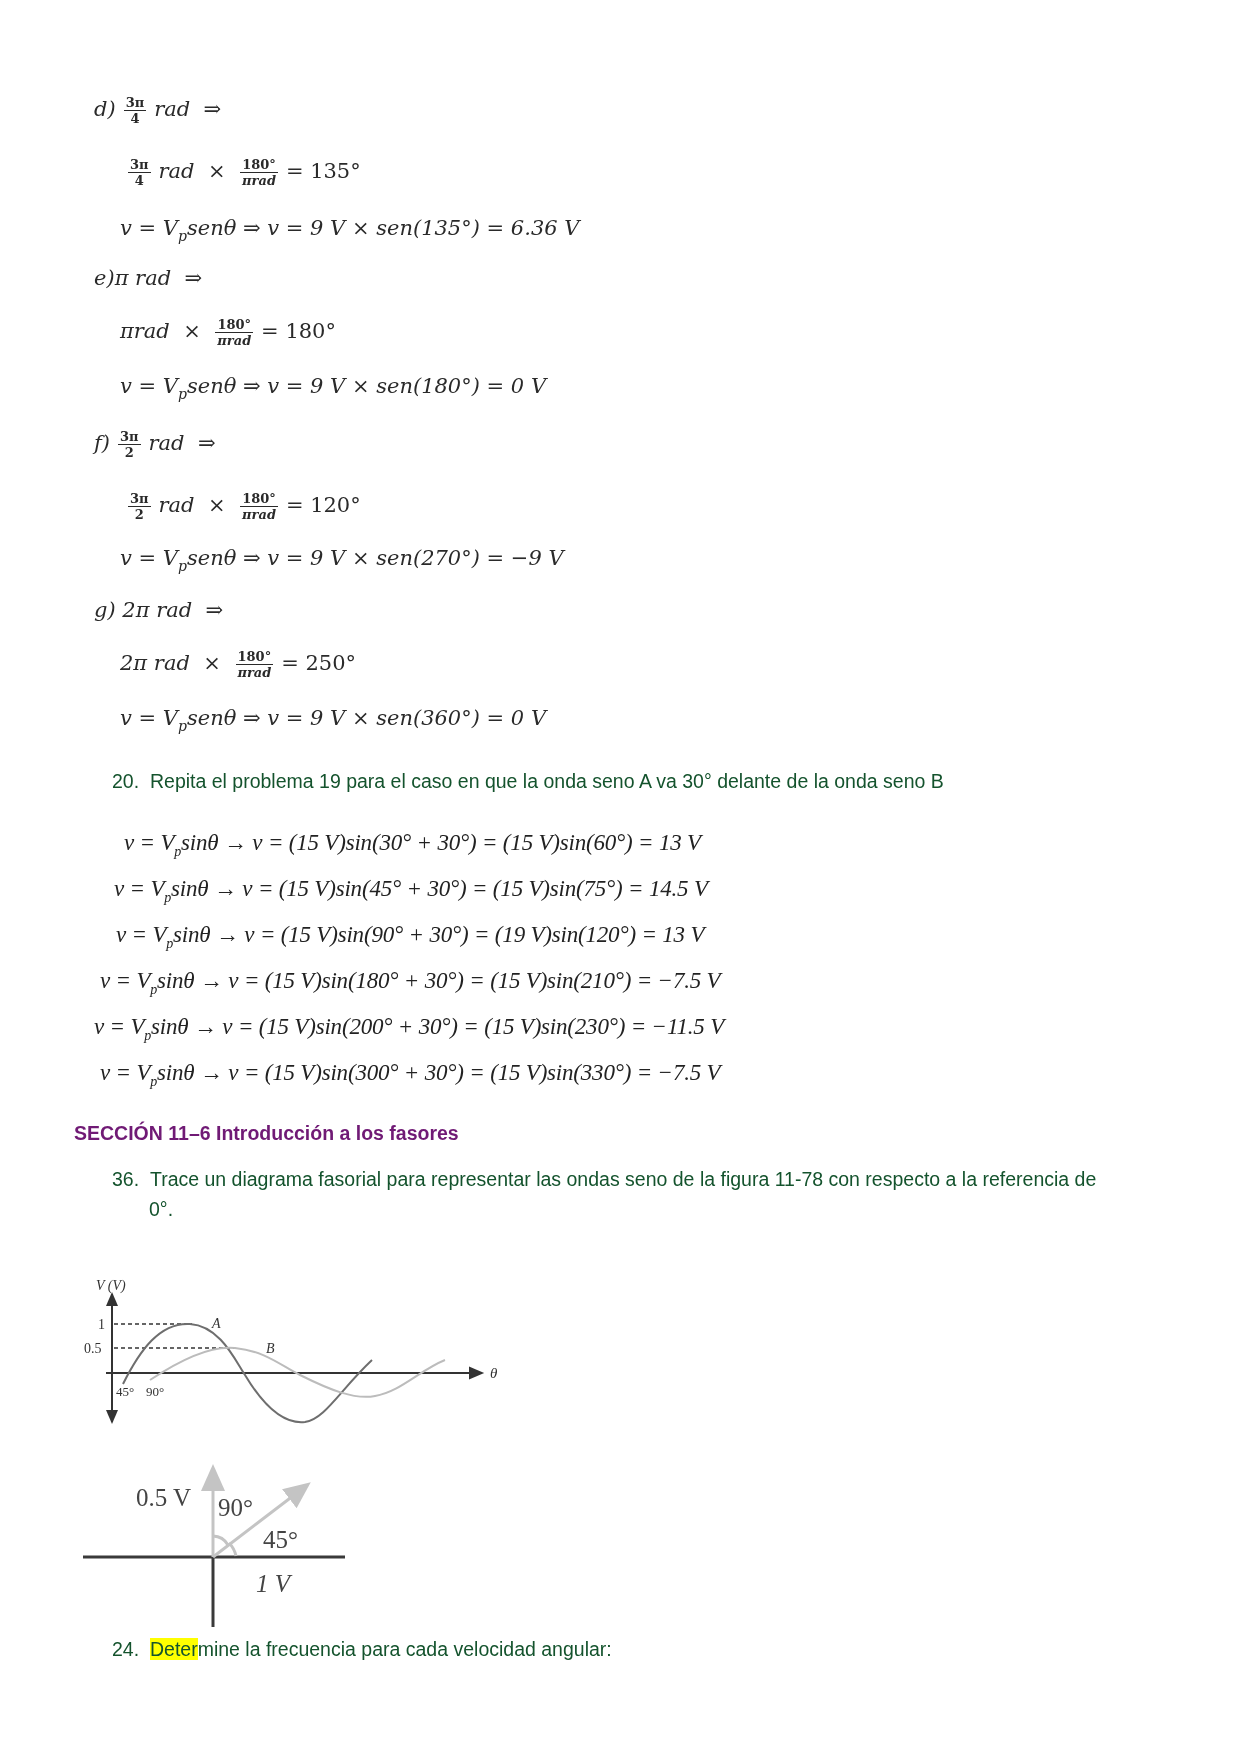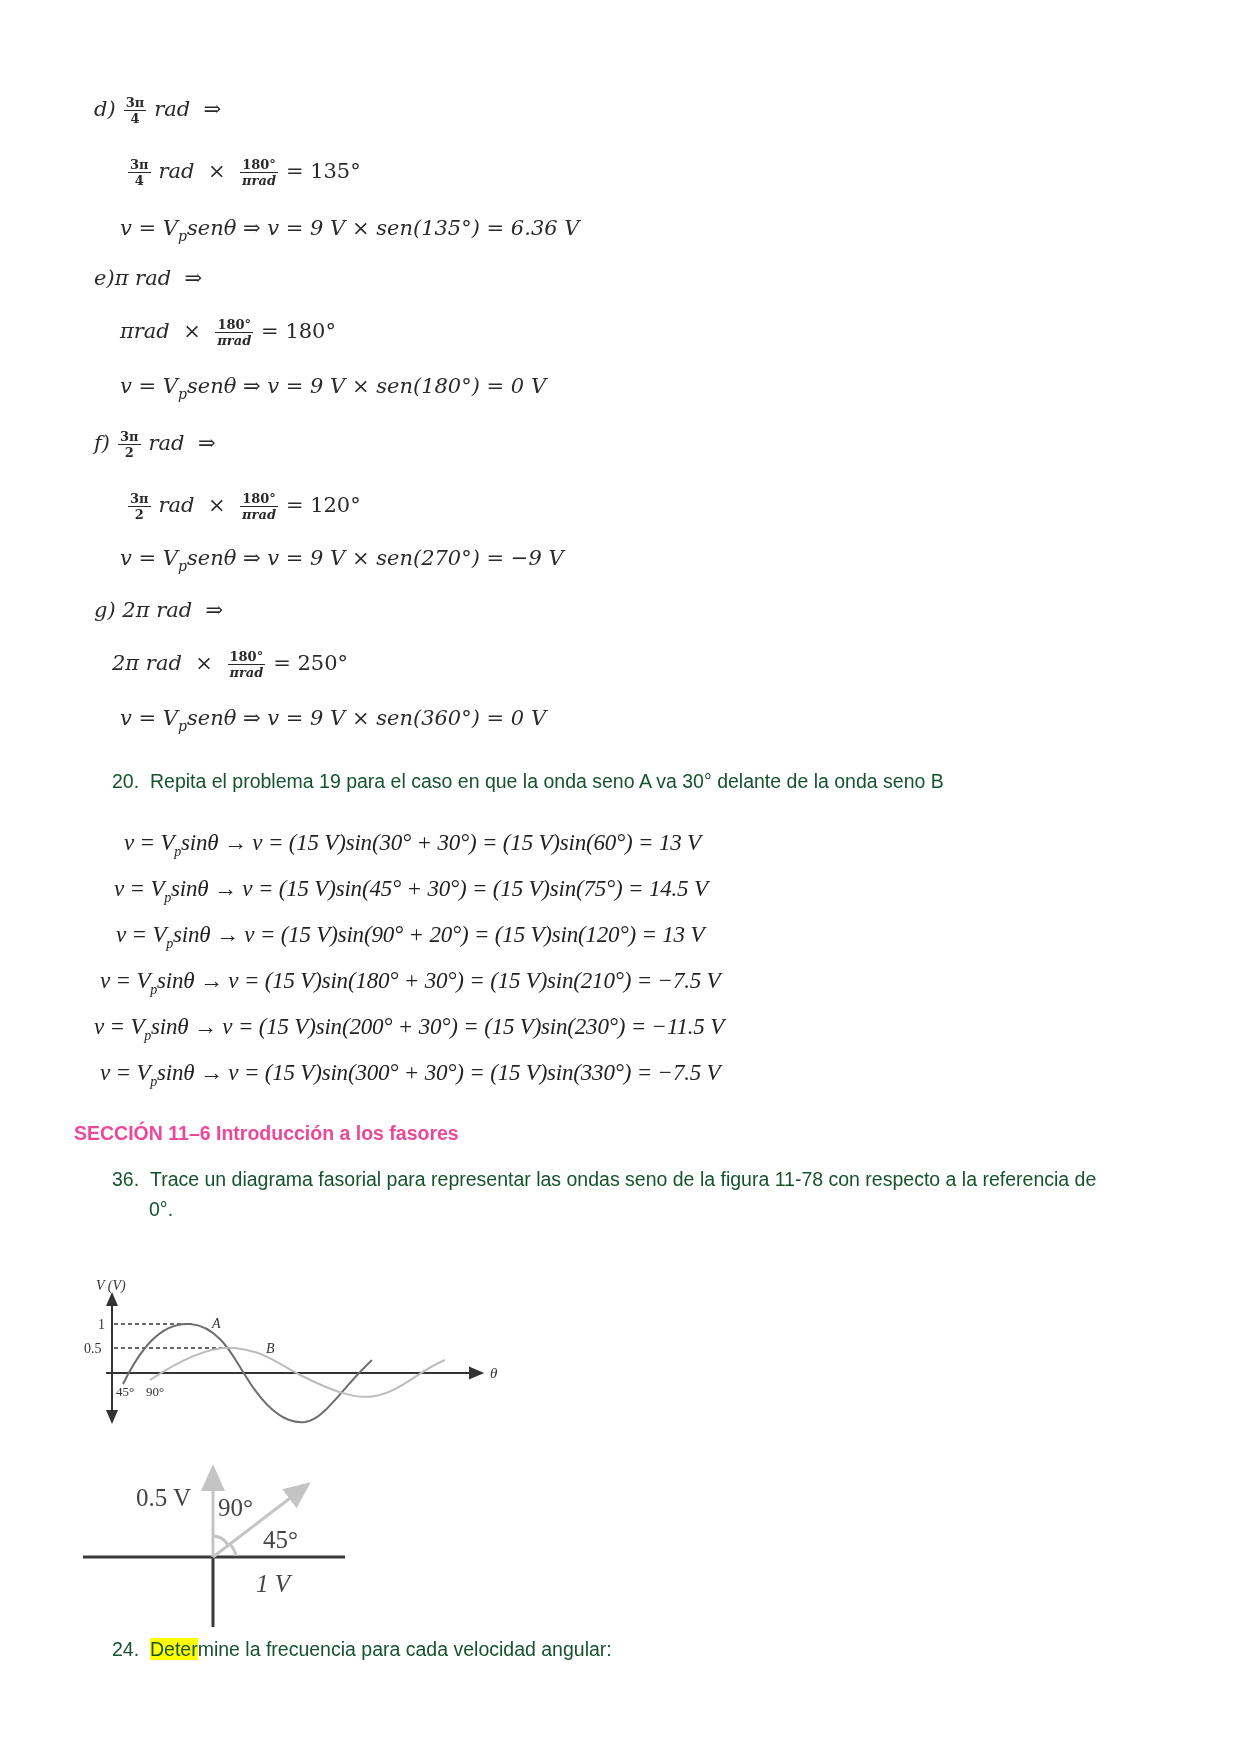--- a/index.html
+++ b/index.html
@@ -6,21 +6,21 @@
   body { width:1241px; height:1755px; position:relative; overflow:hidden; color:#222; }
   .math { position:absolute; font-family:"DejaVu Serif", serif; font-style:italic; font-size:21px; color:#2a2a2a; white-space:nowrap; line-height:1; }
   .math .up { font-style:normal; }
   .frac { display:inline-block; vertical-align:middle; text-align:center; font-style:normal; font-size:13px; margin:0 8px; }
   .frac .num { display:block; padding:0 2px 1px; border-bottom:1.5px solid #2a2a2a; font-weight:bold; }
   .frac .den { display:block; padding-top:1px; font-weight:bold; }
   .frac .den.it { font-style:italic; }
   .sub { font-size:14px; vertical-align:-6px; }
   .eq2 { position:absolute; font-family:"Liberation Serif", serif; font-style:italic; font-size:23px; color:#222; white-space:nowrap; letter-spacing:-0.2px; }
   .txt { position:absolute; font-family:"Liberation Sans", sans-serif; font-size:19.5px; color:#14532d; white-space:nowrap; }
-  .heading { position:absolute; font-family:"Liberation Sans", sans-serif; font-size:19.5px; font-weight:bold; color:#ec4899; white-space:nowrap; }
+  .heading { position:absolute; font-family:"Liberation Sans", sans-serif; font-size:19.5px; font-weight:bold; color:#701a75; white-space:nowrap; }
   .hl { background:#ffff00; }
   svg text { font-family:"Liberation Serif", serif; }
 </style>
 </head>
 <body>
 
 <div class="math" style="left:94px; top:96px;">
   <span>d)</span><span class="frac"><span class="num">3π</span><span class="den">4</span></span><span>rad</span>&nbsp;&nbsp;<span class="up">⇒</span>
 </div>
 <div class="math" style="left:120px; top:158px;">
@@ -46,39 +46,39 @@
 <div class="math" style="left:120px; top:492px;">
   <span class="frac"><span class="num">3π</span><span class="den">2</span></span><span>rad</span>&nbsp;&nbsp;<span class="up">×</span>&nbsp;<span class="frac"><span class="num">180°</span><span class="den it">πrad</span></span><span class="up">= 120°</span>
 </div>
 <div class="math" style="left:120px; top:548px;">
   <span>v = V</span><span class="sub">p</span><span>senθ ⇒ v = 9 V  × sen(270°) = −9 V</span>
 </div>
 
 <div class="math" style="left:94px; top:600px;">
   <span>g)</span>&nbsp;<span>2π rad</span>&nbsp;&nbsp;<span class="up">⇒</span>
 </div>
-<div class="math" style="left:112px; top:650px;">
+<div class="math" style="left:120px; top:650px;">
   <span>2π rad</span>&nbsp;&nbsp;<span class="up">×</span>&nbsp;<span class="frac"><span class="num">180°</span><span class="den it">πrad</span></span><span class="up">= 250°</span>
 </div>
 <div class="math" style="left:120px; top:708px;">
   <span>v = V</span><span class="sub">p</span><span>senθ ⇒ v = 9 V  × sen(360°) = 0 V</span>
 </div>
 
 <div class="txt" style="left:112px; top:770px;">
   <span>20.</span>&nbsp;&nbsp;<span>Repita el problema 19 para el caso en que la onda seno A va 30° delante de la onda seno B</span>
 </div>
 
 <div class="eq2" style="left:124px; top:830px;">
   <span>v = V</span><span class="sub">p</span><span>sinθ → v = (15 V)sin(30° + 30°) = (15 V)sin(60°) = 13 V</span>
 </div>
 <div class="eq2" style="left:114px; top:876px;">
   <span>v = V</span><span class="sub">p</span><span>sinθ → v = (15 V)sin(45° + 30°) = (15 V)sin(75°) = 14.5 V</span>
 </div>
 <div class="eq2" style="left:116px; top:922px;">
-  <span>v = V</span><span class="sub">p</span><span>sinθ → v = (15 V)sin(90° + 20°) = (15 V)sin(120°) = 13 V</span>
+  <span>v = V</span><span class="sub">p</span><span>sinθ → v = (15 V)sin(90° + 30°) = (19 V)sin(120°) = 13 V</span>
 </div>
 <div class="eq2" style="left:100px; top:968px;">
   <span>v = V</span><span class="sub">p</span><span>sinθ → v = (15 V)sin(180° + 30°) = (15 V)sin(210°) = −7.5 V</span>
 </div>
 <div class="eq2" style="left:94px; top:1014px;">
   <span>v = V</span><span class="sub">p</span><span>sinθ → v = (15 V)sin(200° + 30°) = (15 V)sin(230°) = −11.5 V</span>
 </div>
 <div class="eq2" style="left:100px; top:1060px;">
   <span>v = V</span><span class="sub">p</span><span>sinθ → v = (15 V)sin(300° + 30°) = (15 V)sin(330°) = −7.5 V</span>
 </div>

